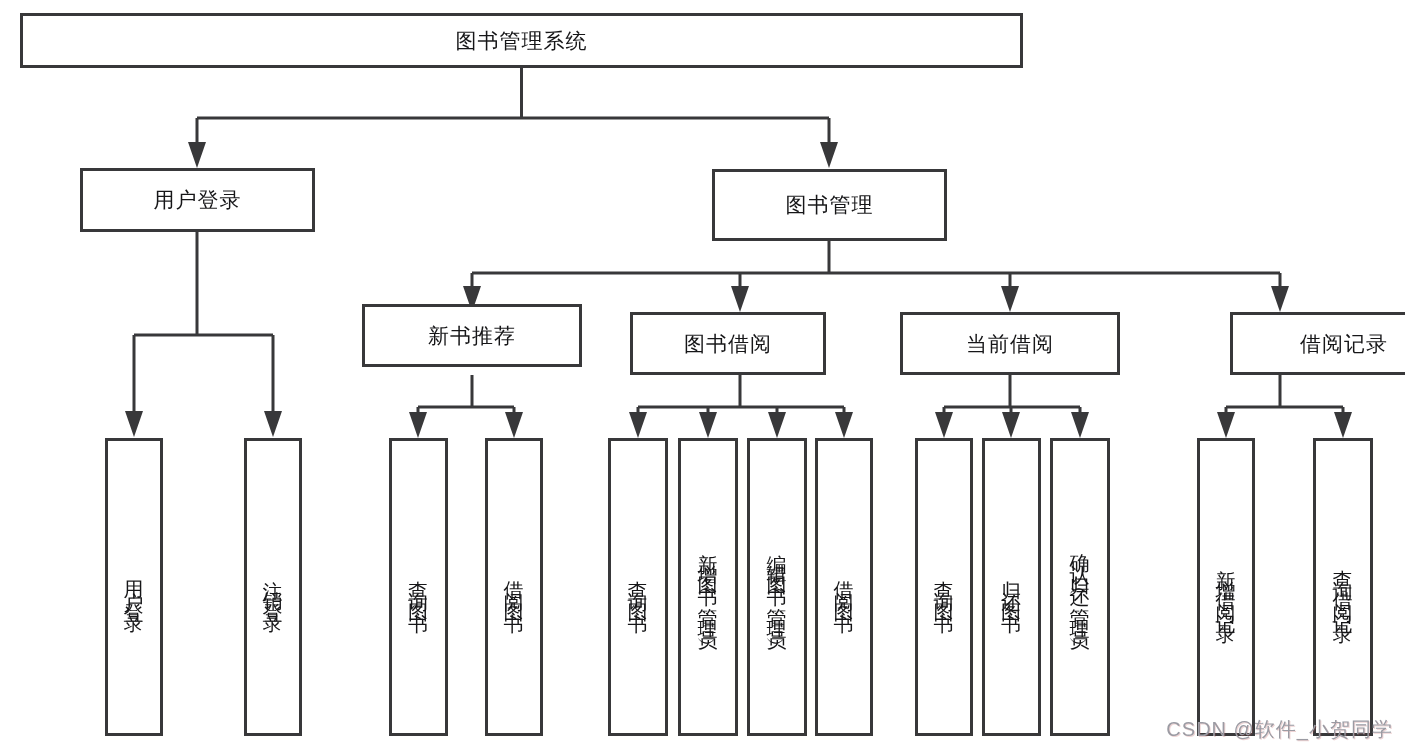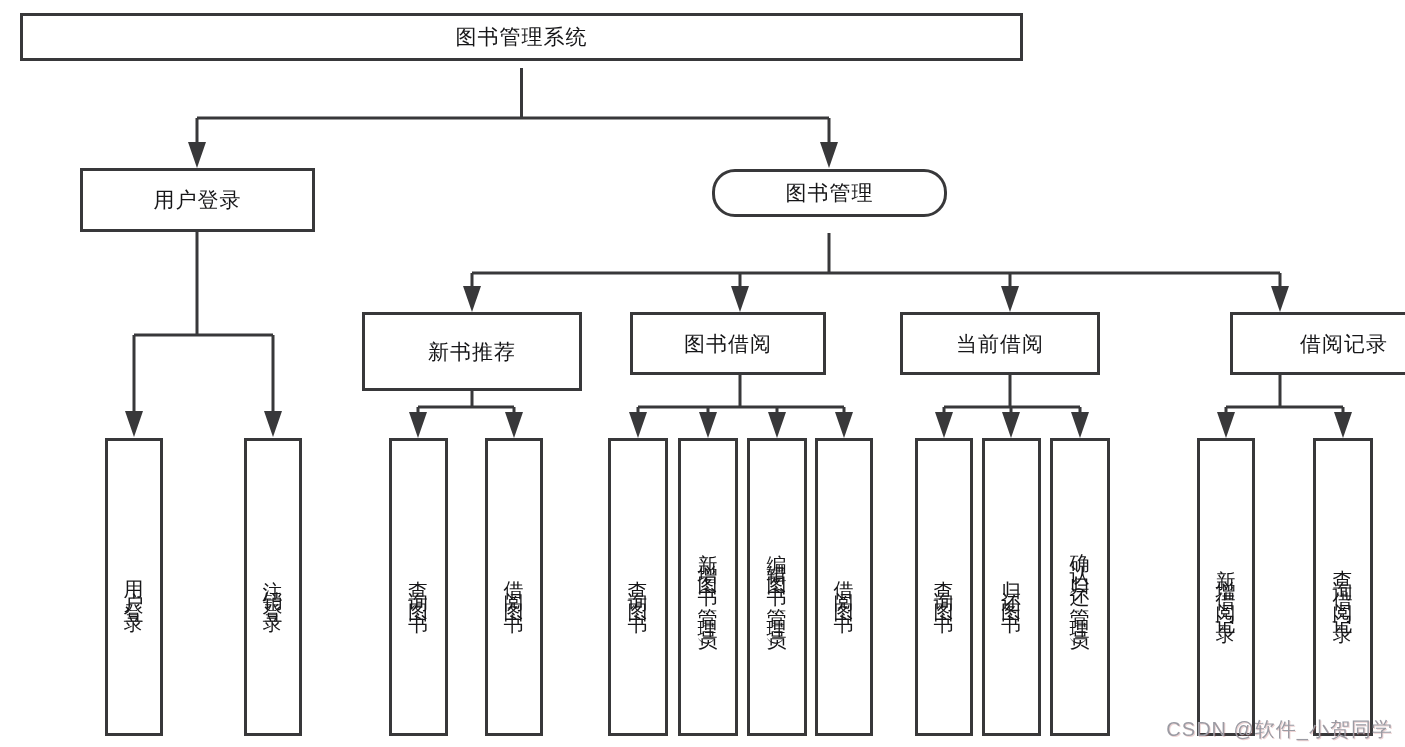--- a/index.html
+++ b/index.html
@@ -34,28 +34,28 @@
   }
   .v-box span {
     writing-mode: vertical-rl;
     text-orientation: mixed;
     font-size: 20px;
     letter-spacing: 11px;
     line-height: 1;
     white-space: nowrap;
   }
   
-  .n-root           { left: 20px;   top: 13px;  width: 1003px; height: 48px; justify-content: center; }
+  .n-root           { left: 20px;   top: 13px;  width: 1003px; height: 55px; justify-content: center; }
   
   .n-user-login     { left: 80px;   top: 168px; width: 235px; height: 64px; }
-  .n-book-mgmt      { left: 712px;  top: 169px; width: 235px; height: 48px; border-radius: 23px; }
+  .n-book-mgmt      { left: 712px;  top: 169px; width: 235px; height: 72px; }
   
-  .n-new-book       { left: 362px;  top: 312px; width: 220px; height: 79px; }
+  .n-new-book       { left: 362px;  top: 304px; width: 220px; height: 63px; }
   .n-book-borrow    { left: 630px;  top: 312px; width: 196px; height: 63px; }
-  .n-current-borrow { left: 900px;  top: 312px; width: 200px; height: 63px; }
+  .n-current-borrow { left: 900px;  top: 312px; width: 220px; height: 63px; }
   .n-borrow-record  { left: 1230px; top: 312px; width: 228px; height: 63px; }
   
   .leaf { top: 438px; height: 298px; }
   .n-user-login-leaf   { left: 105px;  width: 58px; }
   .n-logout-leaf       { left: 244px;  width: 58px; }
   .n-nb-query-books    { left: 389px;  width: 59px; }
   .n-nb-borrow-books   { left: 485px;  width: 58px; }
   .n-bb-query-books    { left: 608px;  width: 60px; }
   .n-bb-add-books      { left: 678px;  width: 60px; }
   .n-bb-edit-books     { left: 747px;  width: 60px; }

